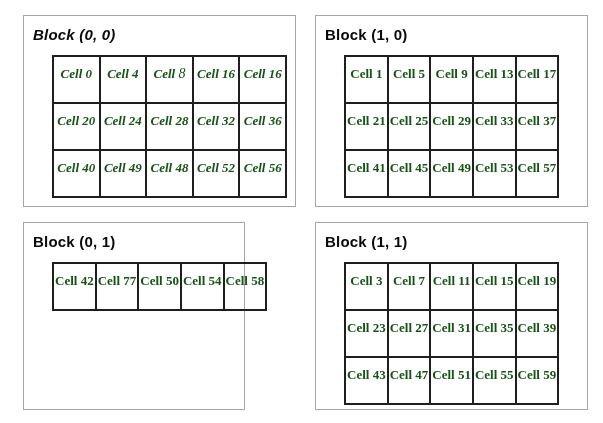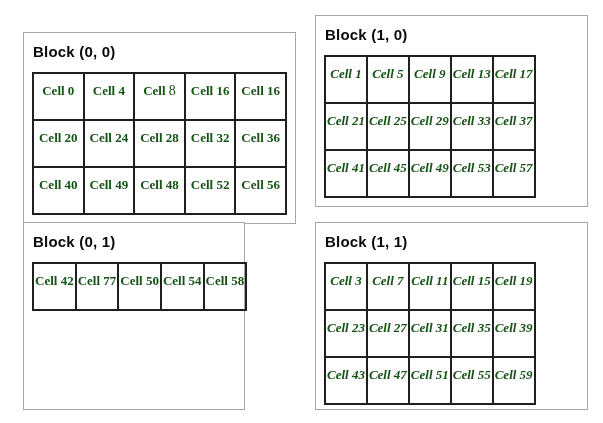--- a/index.html
+++ b/index.html
@@ -15,56 +15,56 @@
     font-family: "Liberation Sans", sans-serif;
     overflow: hidden;
   }
   .block {
     position: absolute;
     box-sizing: border-box;
     border: 1px solid var(--block-border, #a6a6a6);
     background: #ffffff;
     padding: 7px 8px 8px 8px;
   }
-  .block-00 { left: 23px;  top: 32px;  width: 273px; height: 192px; }
+  .block-00 { left: 23px;  top: 15px;  width: 273px; height: 192px; font-style: italic; }
   .block-10 { left: 315px; top: 15px;  width: 273px; height: 192px; }
   .block-01 { left: 23px;  top: 222px; width: 222px; height: 188px; }
   .block-11 { left: 315px; top: 222px; width: 273px; height: 188px; }
 
   .block-title {
     font-weight: bold;
     font-size: 15px;
     line-height: 19px;
     color: var(--title-text, #0a0a0a);
     margin: 2px 0 11px 1px;
     letter-spacing: 0.2px;
   }
   table.cell-grid {
     border-collapse: collapse;
     table-layout: fixed;
+    margin-left: 20px;
   }
   table.cell-grid td {
     box-sizing: border-box;
     border: 2px solid var(--cell-border, #1f1f1f);
     width: 52px;
     height: 47px;
     padding: 9px 1px 0 1px;
     text-align: center;
     vertical-align: top;
     font-family: "Liberation Serif", serif;
     font-weight: bold;
     font-size: 13px;
     color: var(--cell-text, #155415);
     white-space: nowrap;
   }
   
   .block-10 table.cell-grid td,
   .block-11 table.cell-grid td {
     width: 32px;
-    font-style: italic;
   }
   .num-regular {
     font-weight: normal;
     font-size: 14px;
   }
 </style>
 </head>
 <body>
 
 <div id="canvas">

